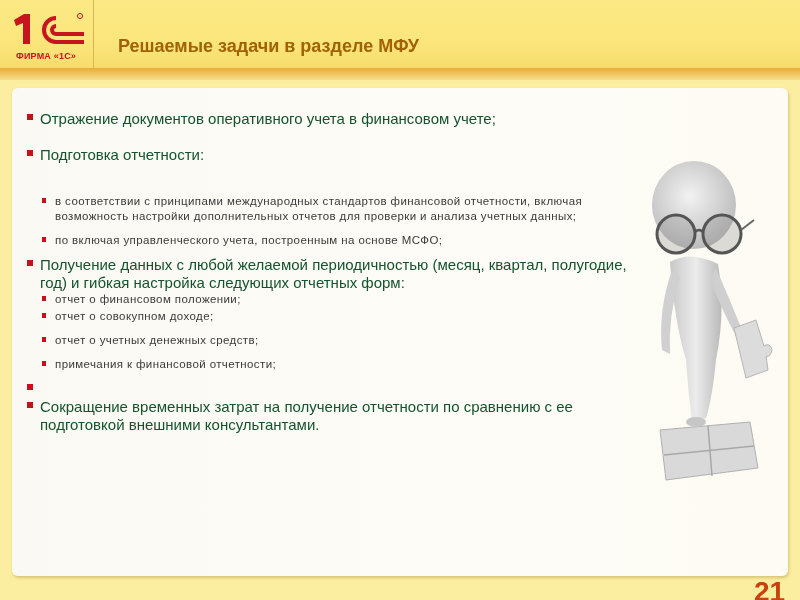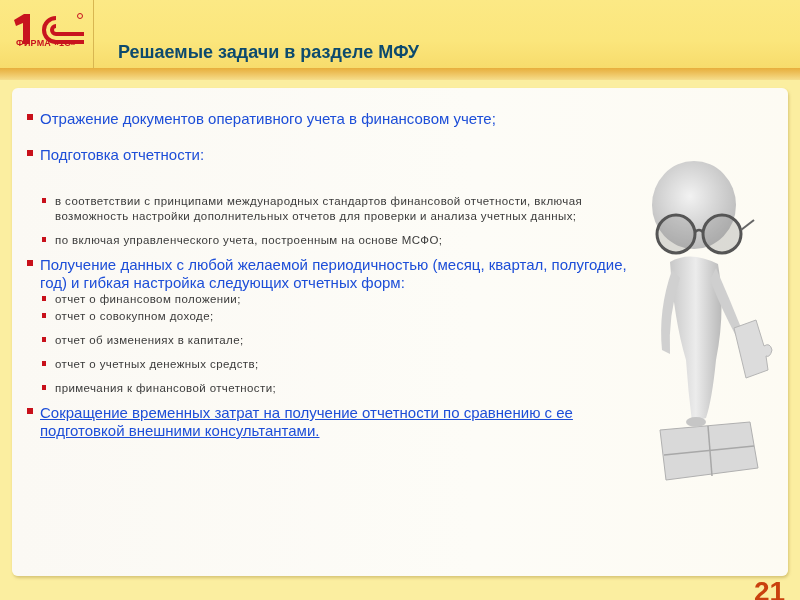--- a/index.html
+++ b/index.html
@@ -13,40 +13,40 @@
     background: linear-gradient(to bottom, #fce985 0%, #fbe67c 60%, #f7dc6c 100%);
   }
   .header-shadow {
     position: absolute; left: 0; top: 68px; width: 800px; height: 12px;
     background: linear-gradient(to bottom, #e7ae3c 0%, #edc05a 40%, #f6de8c 100%);
   }
   .logo {
     position: absolute; left: 10px; top: 10px; width: 80px; height: 55px;
   }
   .logo-caption {
-    position: absolute; left: 16px; top: 38px; font-size: 9px; font-weight: bold;
+    position: absolute; left: 16px; top: 51px; font-size: 9px; font-weight: bold;
     color: #c8141e; letter-spacing: 0.2px;
   }
   .divider {
     position: absolute; left: 93px; top: 0; width: 1px; height: 68px;
     background: #d8b651;
   }
   .title {
-    position: absolute; left: 118px; top: 42px; font-size: 18px; font-weight: bold;
-    color: #0c4a6e;
+    position: absolute; left: 118px; top: 36px; font-size: 18px; font-weight: bold;
+    color: #a16207;
   }
   .panel {
     position: absolute; left: 12px; top: 88px; width: 776px; height: 488px;
     background: linear-gradient(to right, #fbf9f4 0%, #fdfcf7 60%, #fdfbf3 100%);
     border-radius: 6px;
     box-shadow: 1px 2px 3px rgba(150,120,40,0.35);
   }
   .content { position: absolute; left: 27px; top: 110px; width: 620px; }
   .l1 {
-    position: relative; padding-left: 13px; font-size: 15px; color: #1d4ed8;
+    position: relative; padding-left: 13px; font-size: 15px; color: #14532d;
     line-height: 18px;
   }
   .l1 .bullet {
     position: absolute; left: 0; top: 4px; width: 6px; height: 6px; background: #c8101a;
   }
   .l2 {
     position: relative; padding-left: 28px; font-size: 11.5px; color: #3a3a3a;
     line-height: 15px; letter-spacing: 0.4px;
   }
   .l2 .bullet {
@@ -106,35 +106,31 @@
   <div class="l2" style="">
     <span class="bullet"></span>
     <span>отчет о финансовом положении;</span>
   </div>
   <div class="l2" style="margin-top:2px;">
     <span class="bullet"></span>
     <span>отчет о совокупном доходе;</span>
   </div>
   <div class="l2" style="margin-top:9px;">
     <span class="bullet"></span>
-    <span>отчет об изменениях в капитале;</span>
-  </div>
-  <div class="l2" style="margin-top:9px;">
-    <span class="bullet"></span>
     <span>отчет о учетных денежных средств;</span>
   </div>
   <div class="l2" style="margin-top:9px;">
     <span class="bullet"></span>
     <span>примечания к финансовой отчетности;</span>
   </div>
 
   <div class="l1" style="margin-top:8px;">
     <span class="bullet"></span>
   </div>
-  <div class="l1" style="margin-top:8px; width:615px;text-decoration:underline;">
+  <div class="l1" style="margin-top:26px; width:615px;">
     <span class="bullet"></span>
     <span>Сокращение временных затрат на получение отчетности по сравнению с ее подготовкой внешними консультантами.</span>
   </div>
 </div>
 
 <div class="figure">
   <svg width="150" height="340" viewBox="0 0 150 340">
     <defs>
       <radialGradient id="headg" cx="0.45" cy="0.4" r="0.6">
         <stop offset="0" stop-color="#f2f2f2"></stop>

